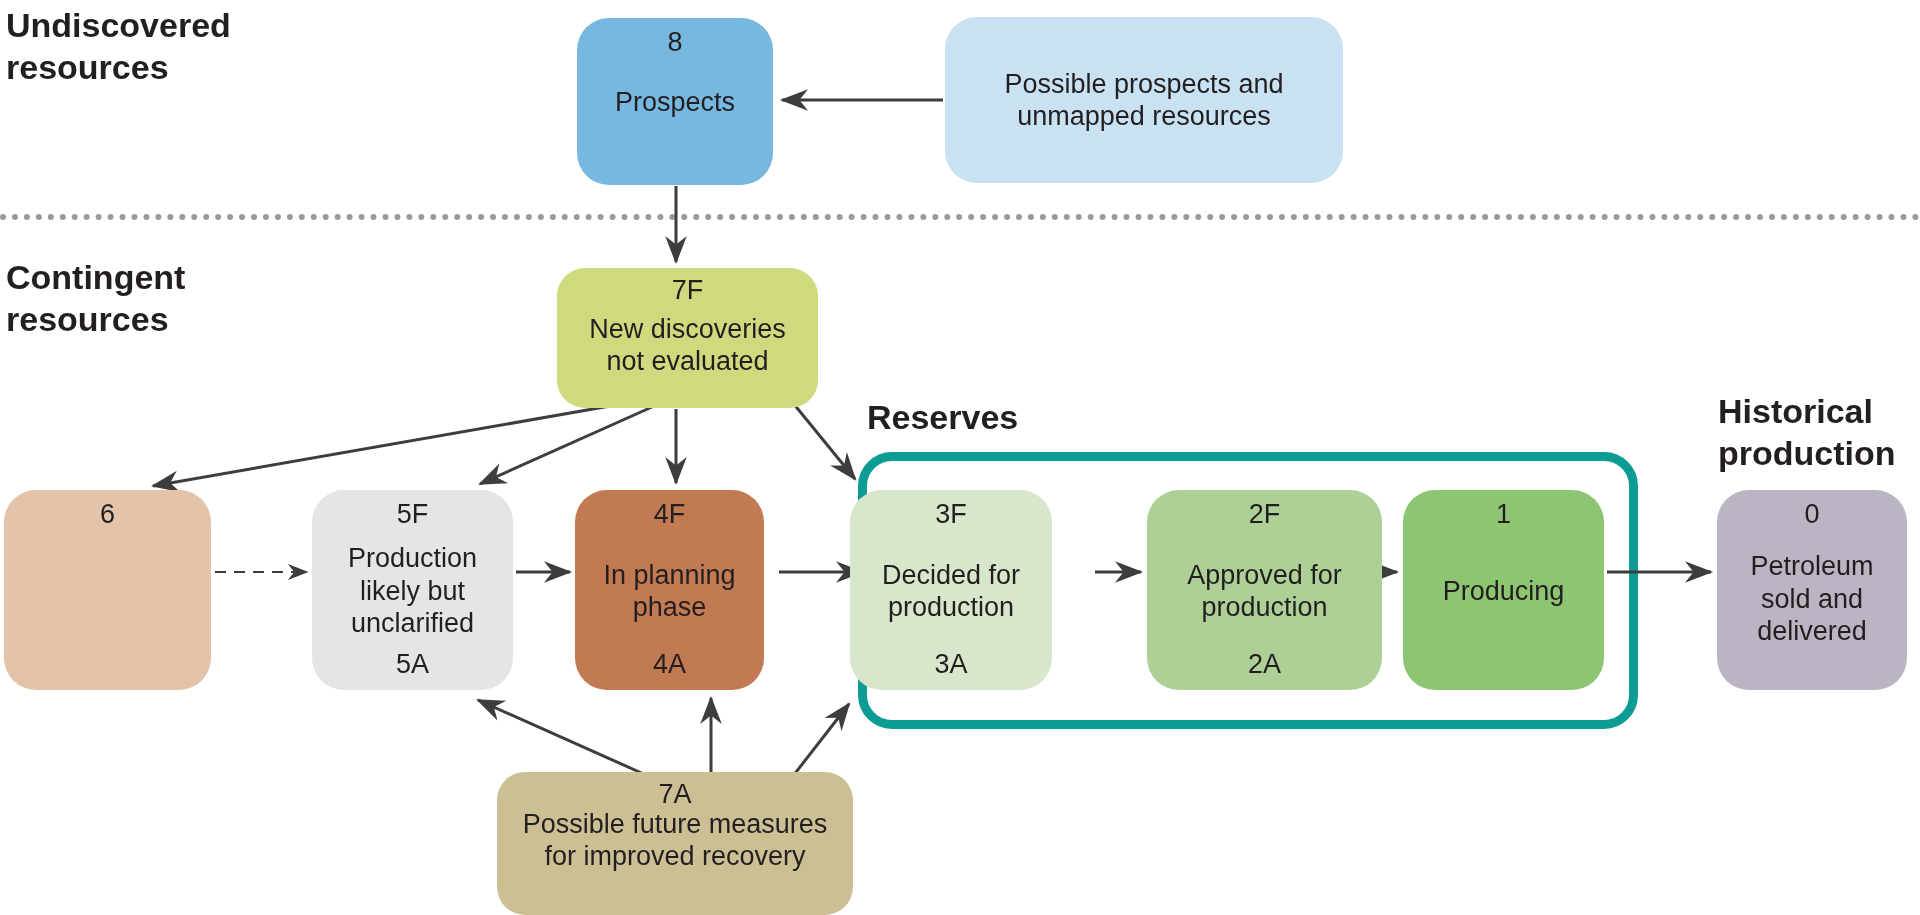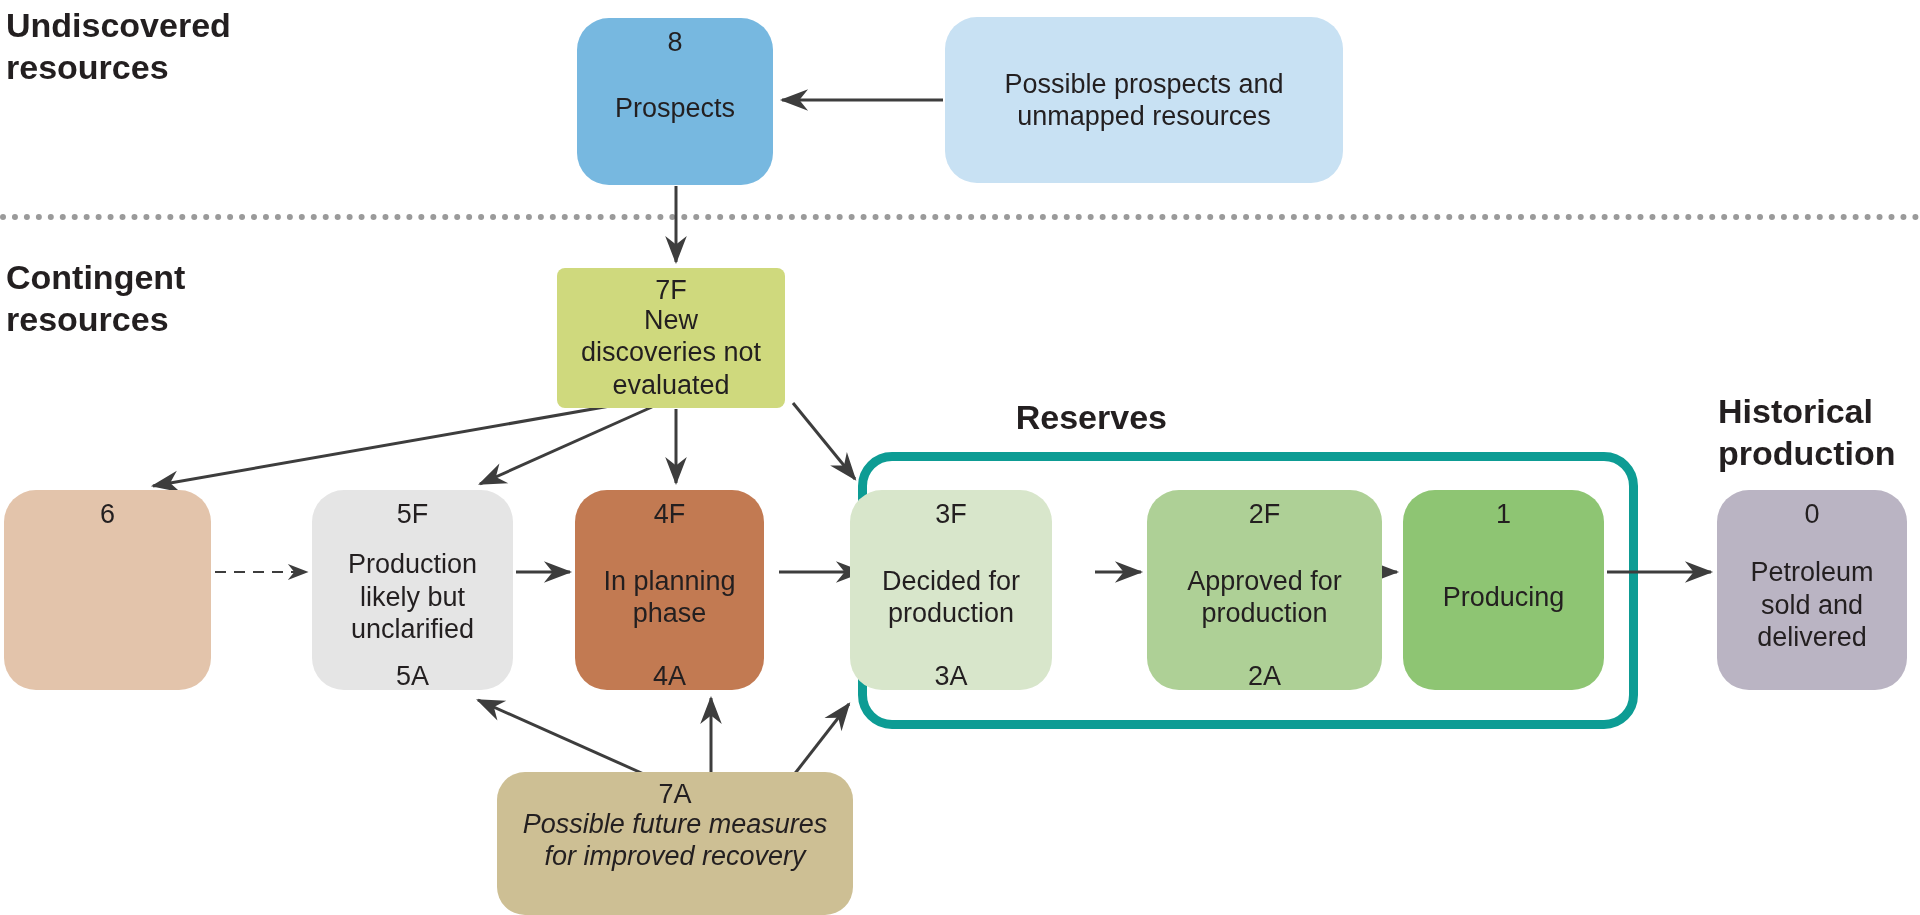--- a/index.html
+++ b/index.html
@@ -24,21 +24,21 @@
   .node{
     position:absolute;
     border-radius:32px;
     display:flex;flex-direction:column;
     text-align:center;
     font-size:27px;line-height:1.2;
     color:var(--text);
   }
   .node .code{flex:0 0 auto;height:36px;}
   .node .code.top{padding-top:8px;}
-  .node .code.bottom{height:30px;display:flex;align-items:flex-start;justify-content:center;}
+  .node .code.bottom{height:30px;padding-bottom:12px;display:flex;align-items:flex-start;justify-content:center;}
   .node .nlabel{
     flex:1 1 auto;display:flex;align-items:center;justify-content:center;
     padding:0 16px;
   }
   .group-outline{
     position:absolute;
     border:9px solid var(--teal);
     border-radius:34px;
     background:transparent;
   }
@@ -51,21 +51,21 @@
   .edge.dashed{stroke-width:2.2;stroke-dasharray:11 8;}
   .arrowhead-shape{fill:var(--arrow);}
 </style>
 </head>
 <body>
 
 <div class="section-label" style="left:6px;top:4px;width:240px;">Undiscovered resources</div>
 
 <div class="section-label" style="left:6px;top:256px;width:200px;">Contingent resources</div>
 
-<div class="section-label" style="left:867px;top:396px;width:300px;text-align:right;">Reserves</div>
+<div class="section-label" style="left:867px;top:396px;width:300px;">Reserves</div>
 
 <div class="section-label" style="left:1718px;top:390px;width:210px;">Historical production</div>
 
 <div class="divider" style="top:214px;"></div>
 
 <div class="group-outline" style="left:858px;top:452px;width:762px;height:259px;"></div>
 
 <svg id="edges" viewBox="0 0 1920 915">
   <defs>
     <marker id="arrowhead" viewBox="0 0 10 8" refX="9" refY="4" markerWidth="10" markerHeight="8" orient="auto-start-reverse">
@@ -92,21 +92,21 @@
 <div class="node" style="left: 577px; top: 18px; width: 196px; height: 167px; background-color: rgb(119, 184, 224);">
   <div class="code top">8</div>
   <div class="nlabel">Prospects</div>
   <div class="code bottom"></div>
 </div>
 
 <div class="node" style="left: 945px; top: 17px; width: 398px; height: 166px; background-color: rgb(200, 225, 243);">
   <div class="nlabel" style="padding:0 40px;">Possible prospects and unmapped resources</div>
 </div>
 
-<div class="node" style="left: 557px; top: 268px; width: 228px; height: 140px; border-radius: 8px; background-color: rgb(207, 217, 125);">
+<div class="node" style="left: 557px; top: 268px; width: 261px; height: 140px; border-radius: 28px; background-color: rgb(207, 217, 125);">
   <div class="code top" style="height:30px;padding-top:6px;">7F</div>
   <div class="nlabel">New discoveries not evaluated</div>
   <div class="code bottom" style="height:16px;padding-bottom:6px;"></div>
 </div>
 
 <div class="node" style="left: 4px; top: 490px; width: 207px; height: 200px; background-color: rgb(227, 196, 171);">
   <div class="code top">6</div>
   <div class="code bottom"></div>
 </div>
 
@@ -141,14 +141,14 @@
 </div>
 
 <div class="node" style="left: 1717px; top: 490px; width: 190px; height: 200px; background-color: rgb(186, 180, 195);">
   <div class="code top">0</div>
   <div class="nlabel">Petroleum sold and delivered</div>
   <div class="code bottom" style="height:14px;"></div>
 </div>
 
 <div class="node" style="left: 497px; top: 772px; width: 356px; height: 143px; border-radius: 28px; background-color: rgb(205, 191, 148);">
   <div class="code top" style="height:30px;padding-top:6px;">7A</div>
-  <div class="nlabel" style="align-items:flex-start;font-style:italic;">Possible future measures for improved recovery</div>
+  <div class="nlabel" style="align-items:flex-start;">Possible future measures for improved recovery</div>
 </div>
 
 </body></html>

